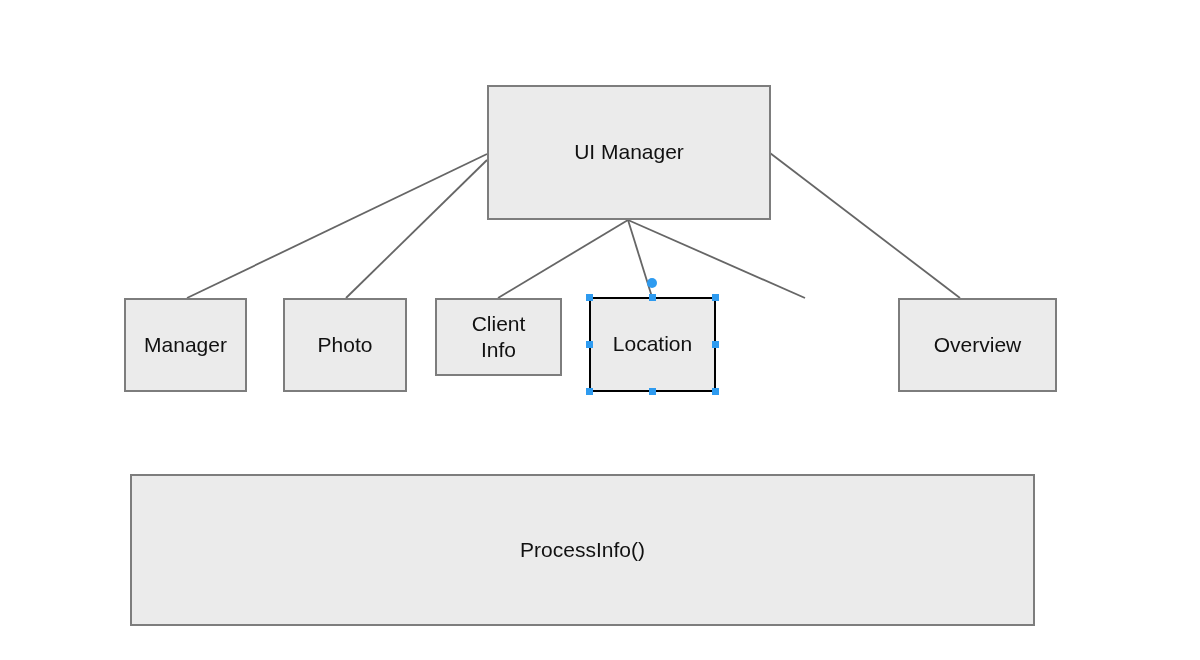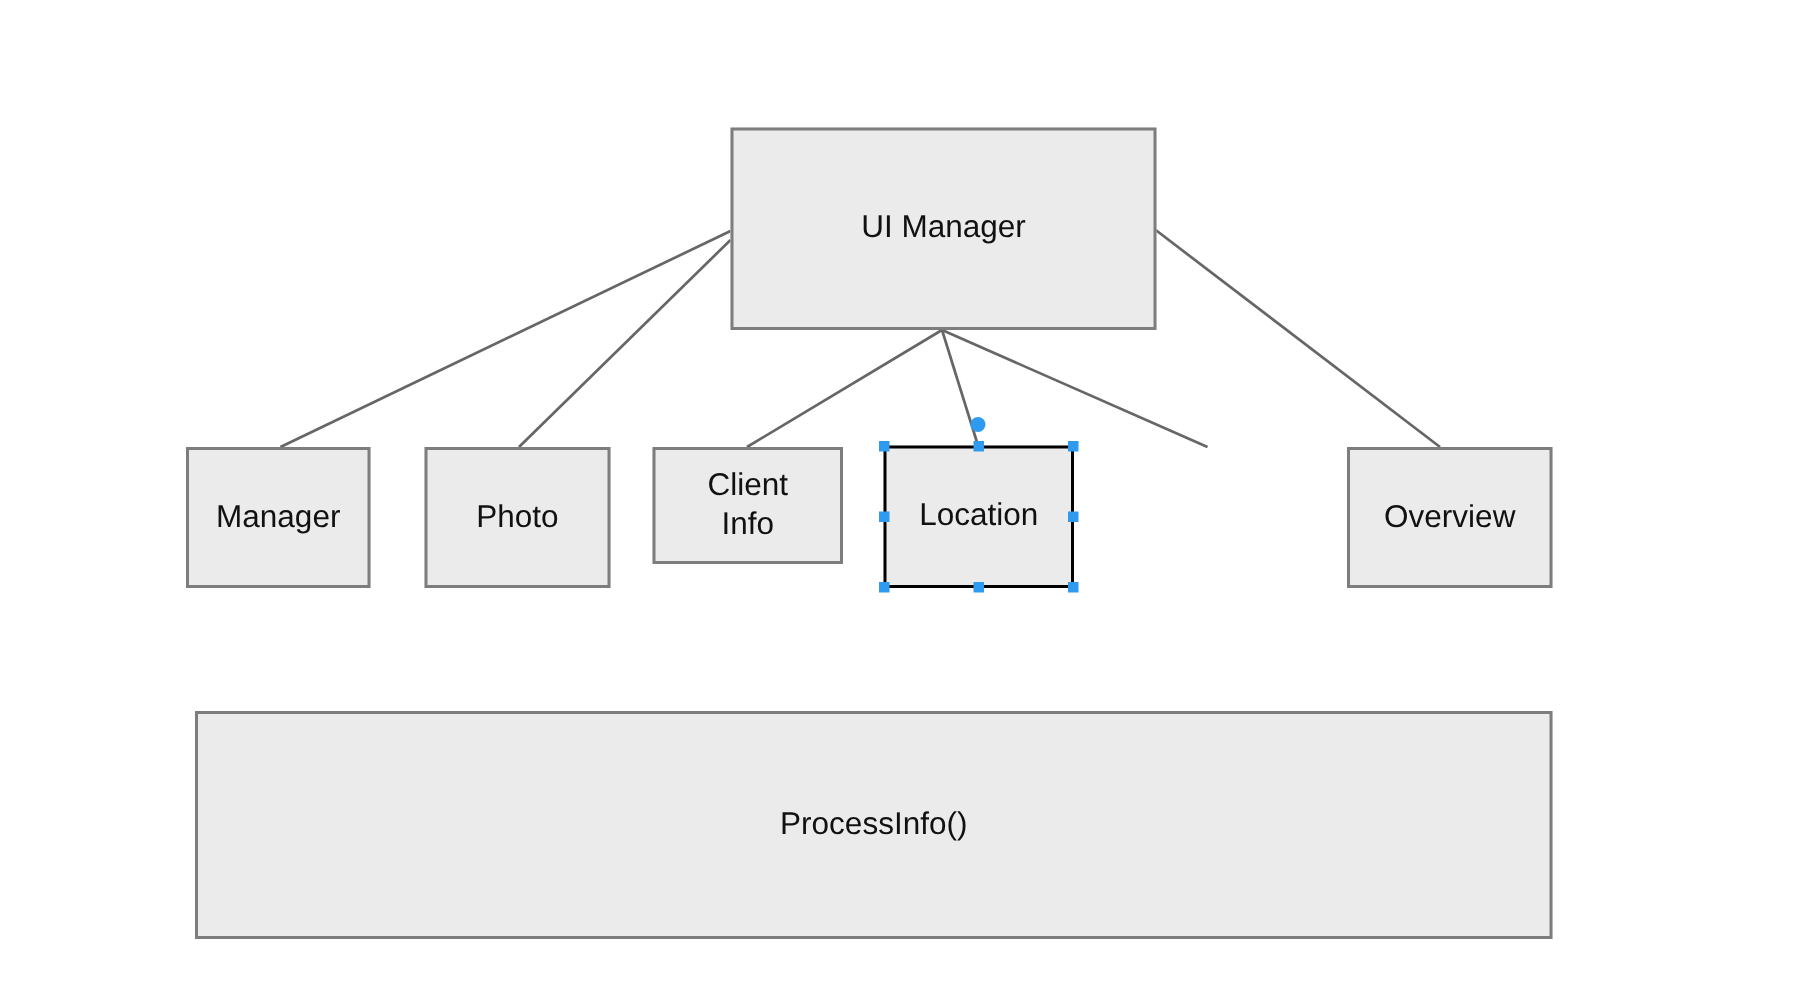--- a/index.html
+++ b/index.html
@@ -43,21 +43,21 @@
   .module .label {
     max-width: 92px;
   }
   #node-ui-manager   { left: 487px; top:  85px; width: 284px; height: 135px; }
   #node-search       { left: 124px; top: 298px; width: 123px; height:  94px; }
   #node-select       { left: 283px; top: 298px; width: 124px; height:  94px; }
   #node-client-info  { left: 435px; top: 298px; width: 127px; height:  78px; }
   #node-location     { left: 589px; top: 297px; width: 127px; height:  95px;
                        border: 2px solid #000000; }
   #node-take-photo   { left: 744px; top: 298px; width: 125px; height:  94px; }
-  #node-overview     { left: 898px; top: 298px; width: 137px; height:  94px; }
+  #node-overview     { left: 898px; top: 298px; width: 159px; height:  94px; }
   #node-process-info { left: 130px; top: 474px; width: 905px; height: 152px; }
 
   .handle {
     position: absolute;
     width: 7px;
     height: 7px;
     background: #2e9bf0;
     z-index: 2;
   }
   .h-tl { left: -5px;               top: -5px; }

